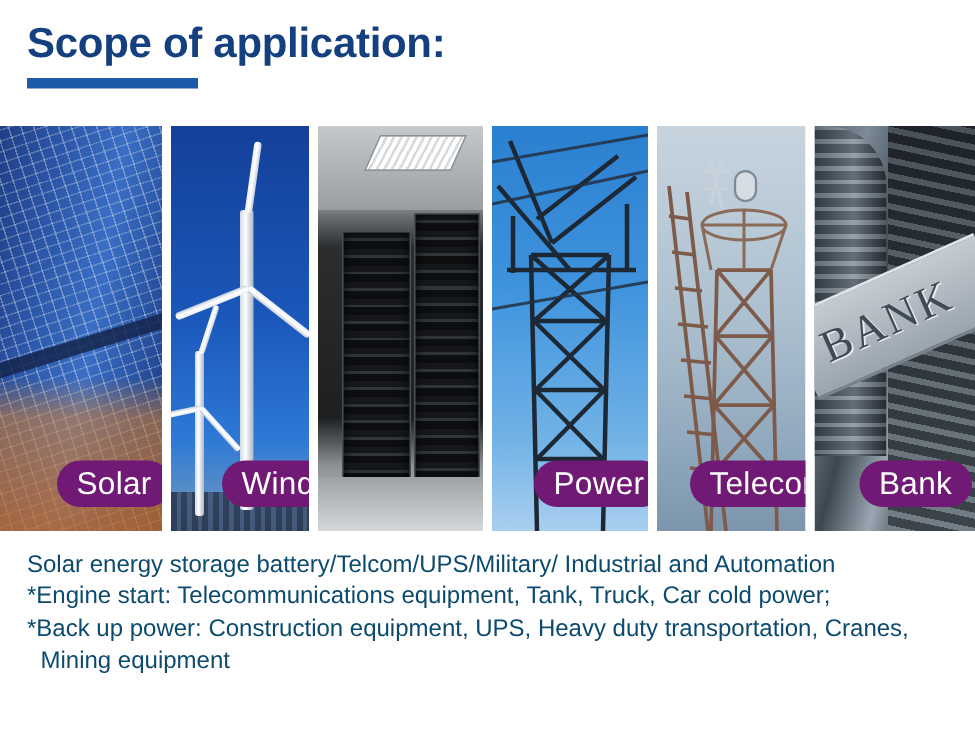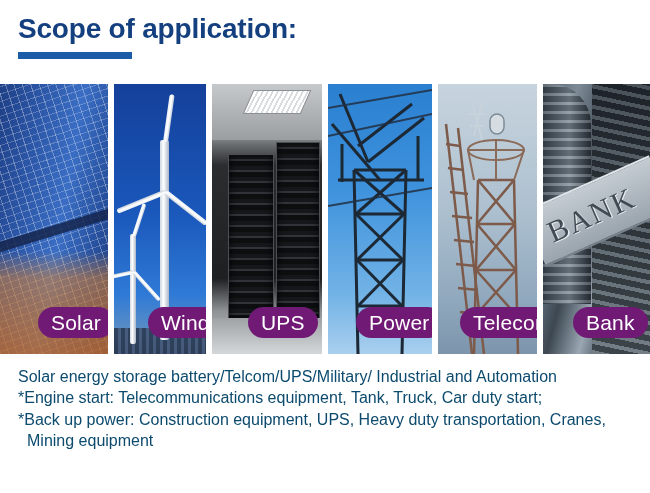--- a/index.html
+++ b/index.html
@@ -265,21 +265,20 @@
 
   <div class="panel" id="panel-ups">
     <div class="panel-photo" id="photo-ups">
       <div id="ups-ceiling">
         <div id="ups-light"></div>
       </div>
       <div class="rack" id="rack-1"></div>
       <div class="rack" id="rack-2"></div>
       <div id="ups-floor"></div>
     </div>
-    <div class="panel-label" id="label-ups">UPS</div>
   </div>
 
   <div class="panel" id="panel-power">
     <div class="panel-photo" id="photo-power">
       <svg width="104" height="270" viewBox="0 0 104 270">
         <g stroke="#1d2835" stroke-width="3" fill="none">
           <path d="M12 10 L40 78"></path>
           <path d="M40 78 L96 34"></path>
           <path d="M4 40 L52 96"></path>
           <path d="M30 62 L84 20"></path>
@@ -351,16 +350,16 @@
         <div id="bank-word">BANK</div>
       </div>
     </div>
     <div class="panel-label" id="label-bank">Bank</div>
   </div>
 
 </div>
 
 <div id="body-copy">
   <div class="body-line">Solar energy storage battery/Telcom/UPS/Military/ Industrial and Automation</div>
-  <div class="body-line">*Engine start: Telecommunications equipment, Tank, Truck, Car duty start;</div>
+  <div class="body-line">*Engine start: Telecommunications equipment, Tank, Truck, Car cold power;</div>
   <div class="body-line">*Back up power: Construction equipment, UPS, Heavy duty transportation, Cranes,</div>
   <div class="body-line indent">Mining equipment</div>
 </div>
 
 </body></html>

